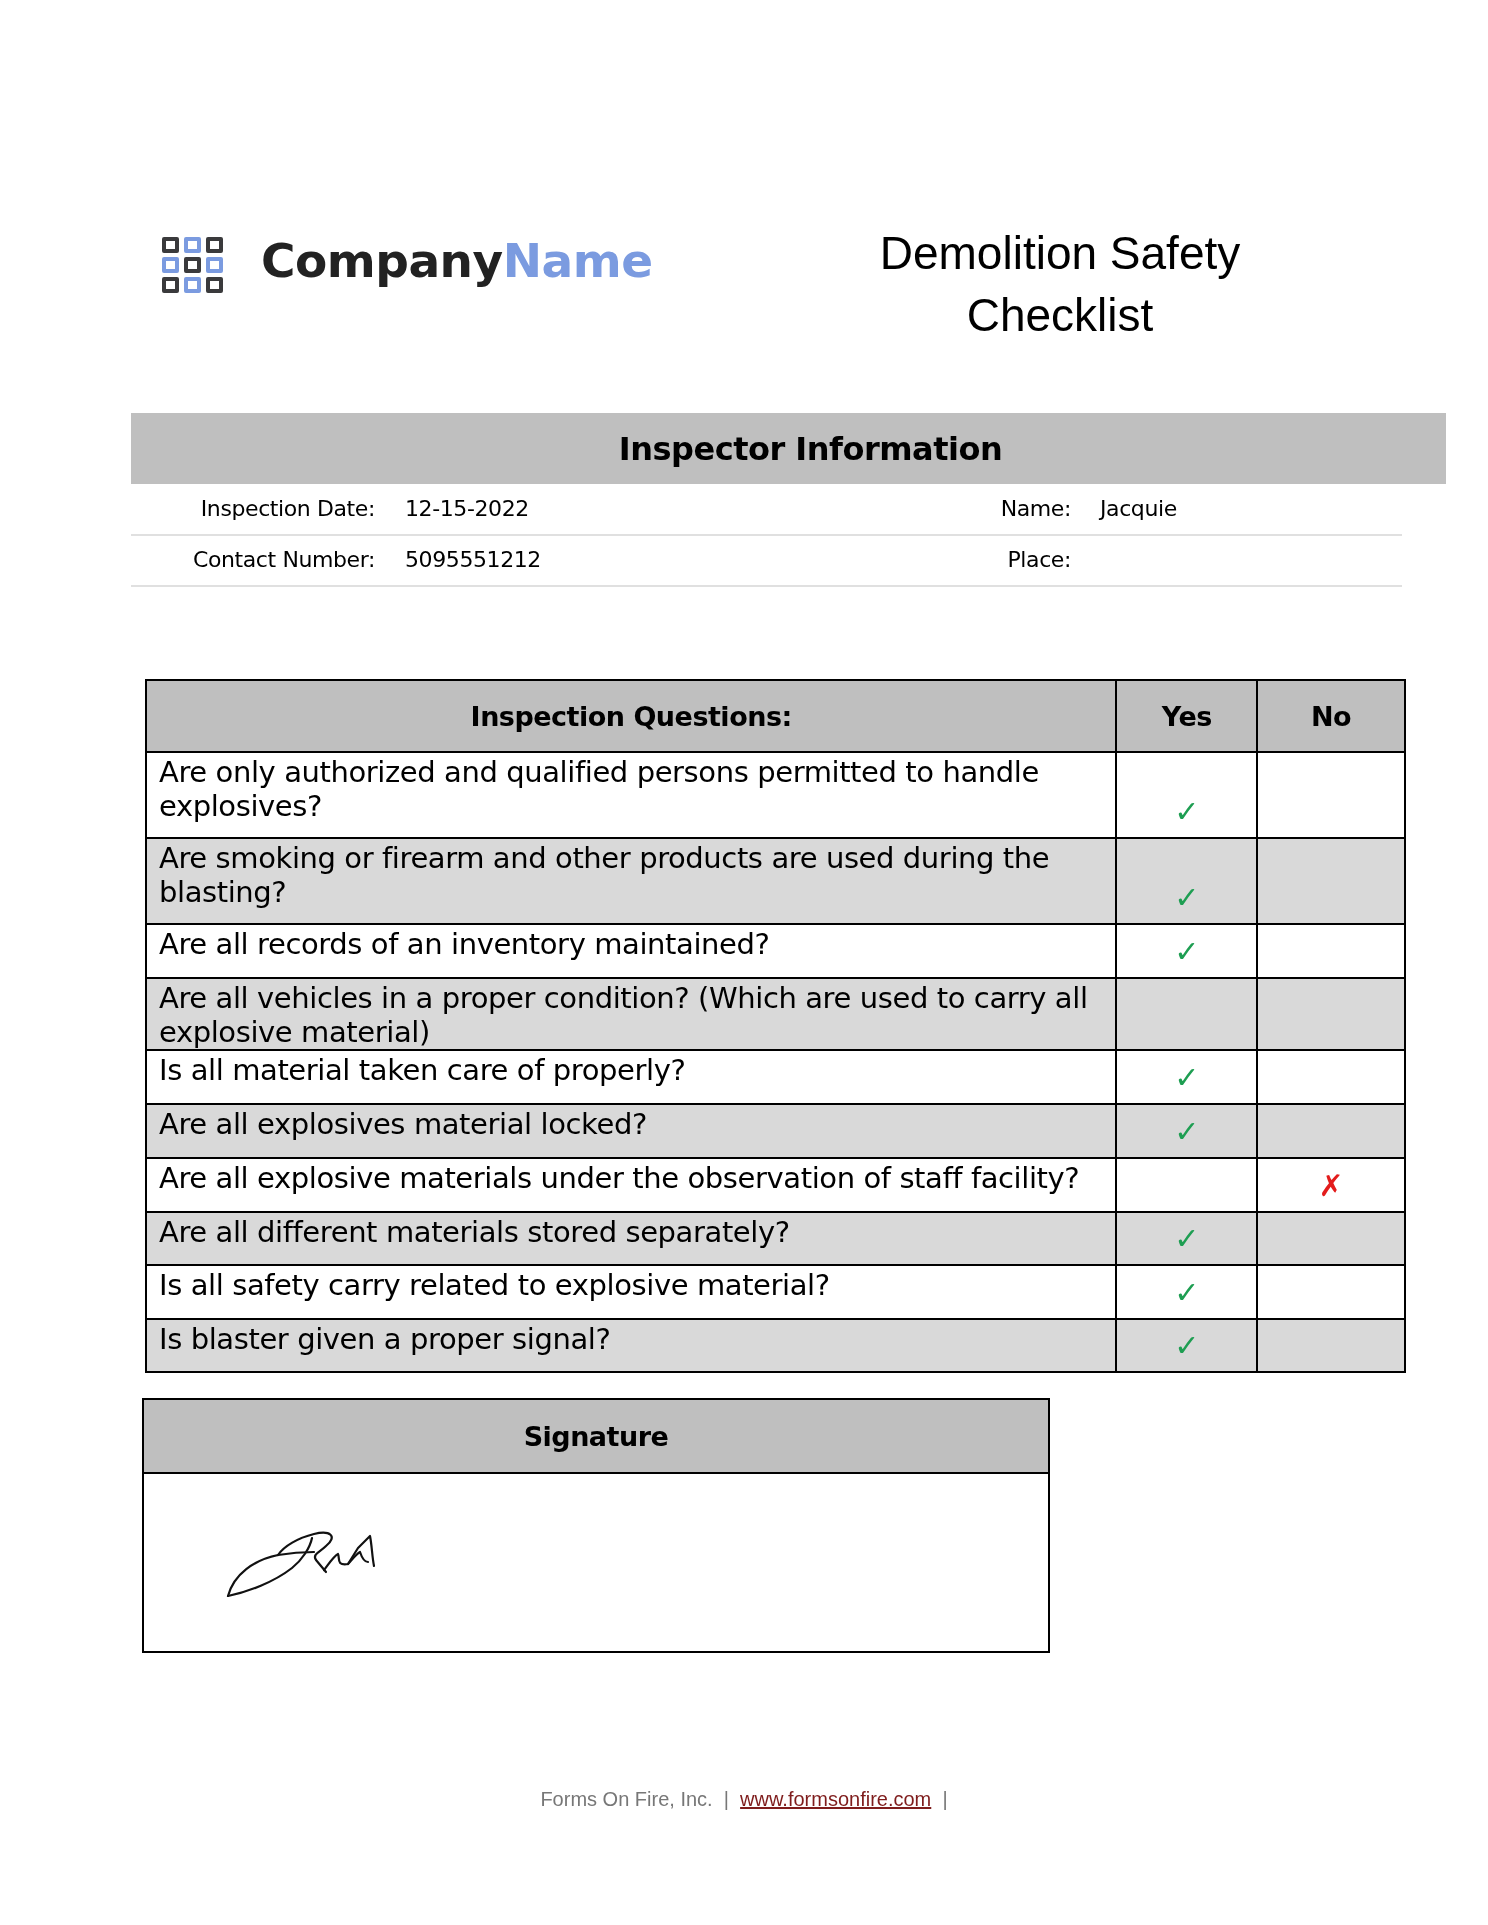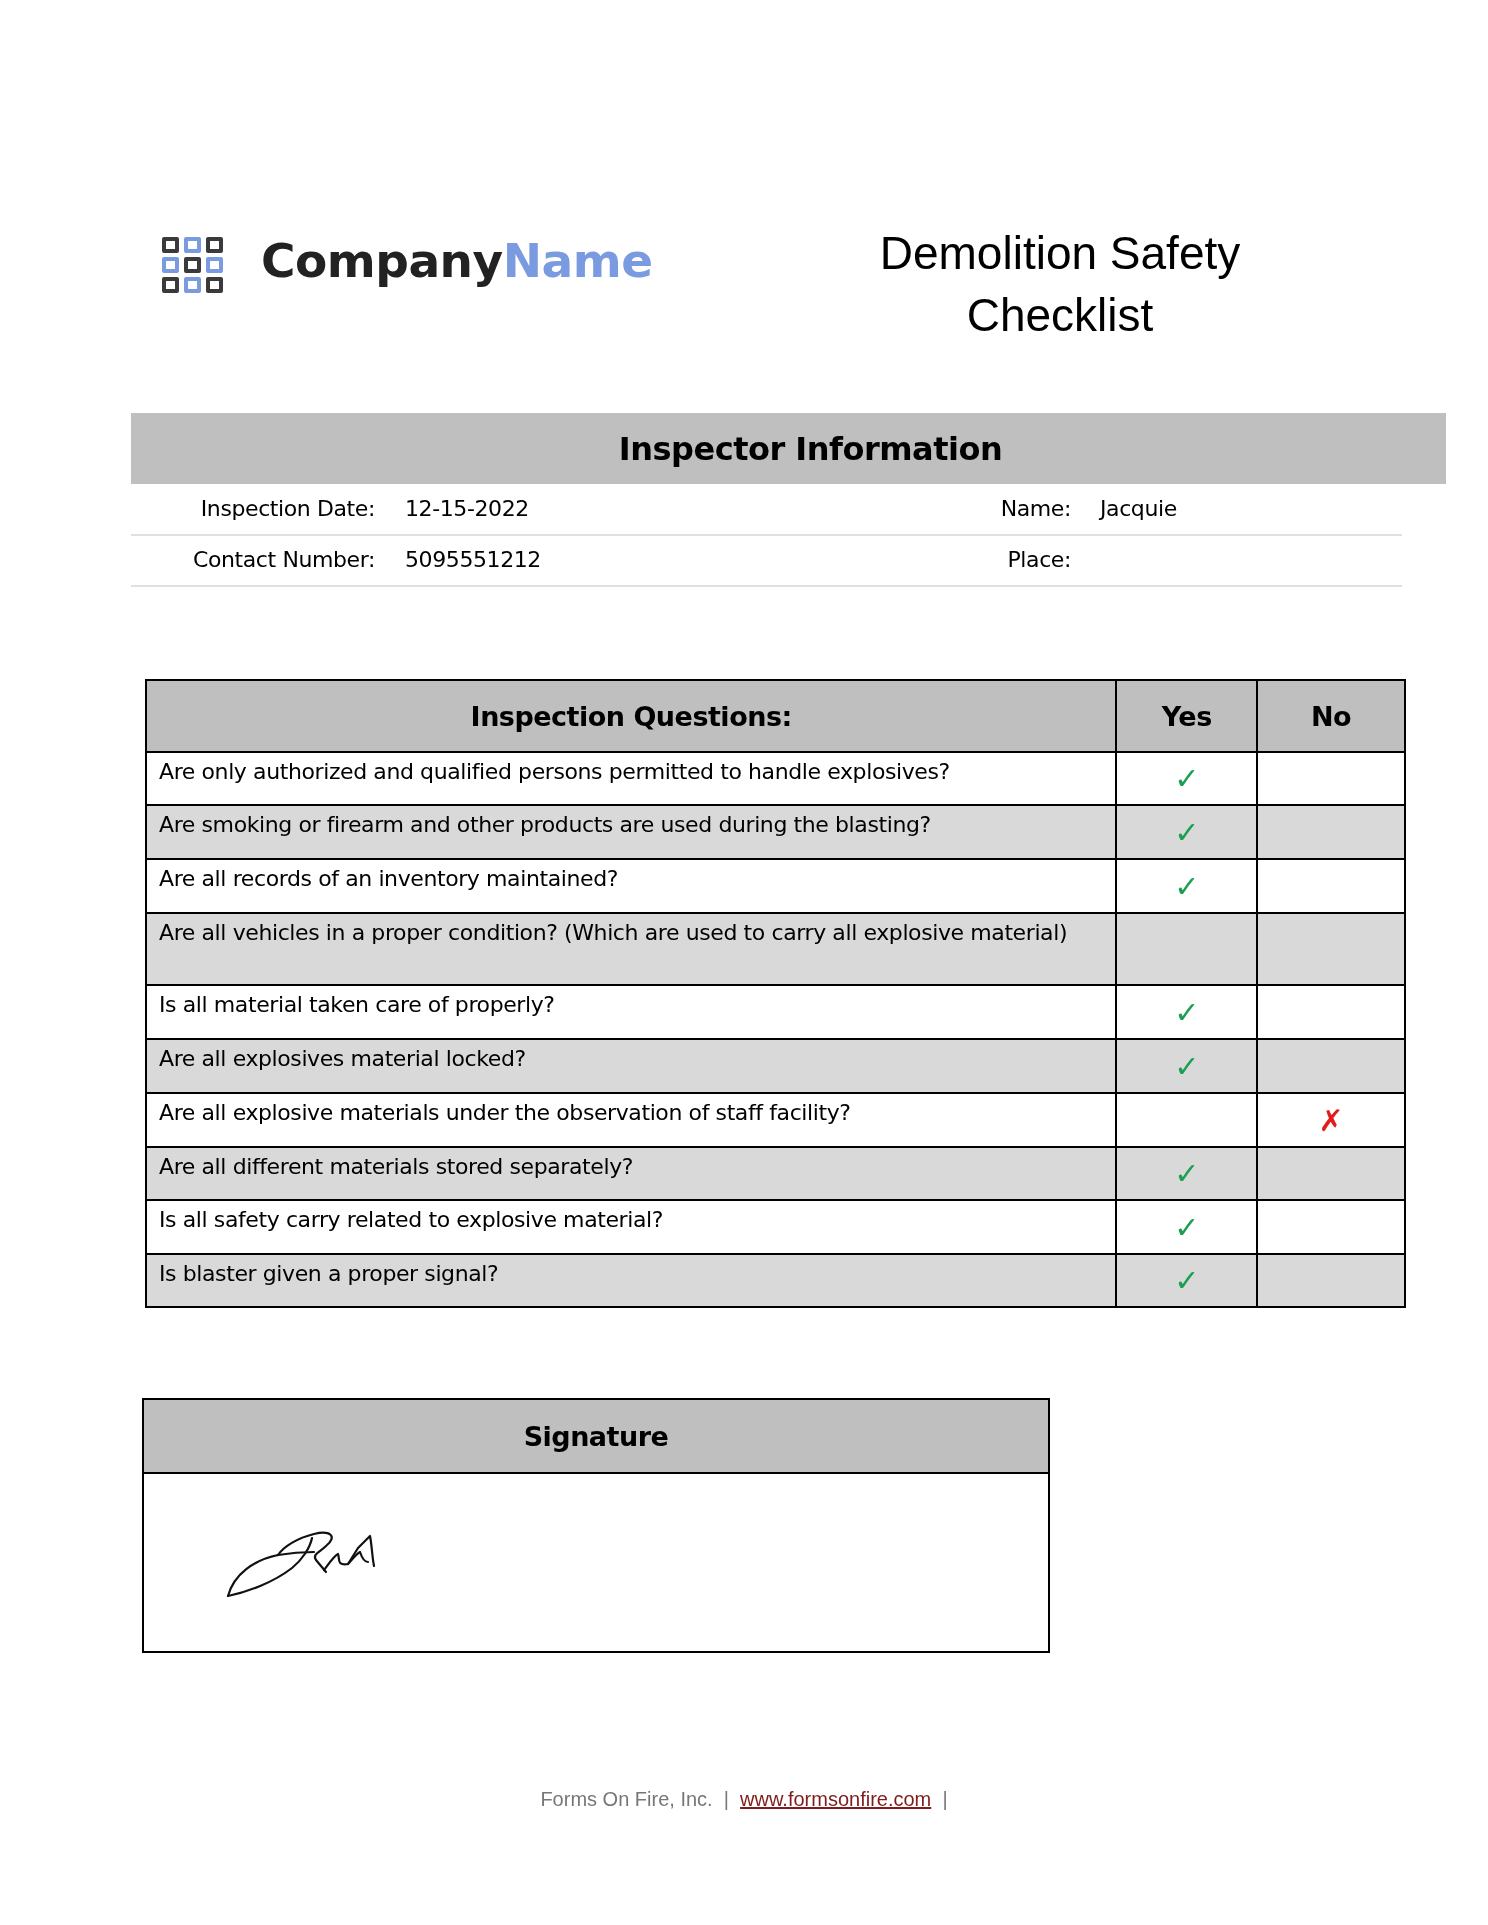--- a/index.html
+++ b/index.html
@@ -29,21 +29,21 @@
   .info-row { left: 131px; width: 1271px; height: 50px; border-bottom: 2px solid #e0e0e0; }
   .info-label, .info-value { position: absolute; top: 0; height: 50px; line-height: 50px;
                font-family: "DejaVu Sans", sans-serif; font-size: 22px; letter-spacing: -0.4px; white-space: nowrap; }
   .info-label { text-align: right; }
 
   
   table.q { position: absolute; left: 145px; top: 679px; width: 1261px; border-collapse: collapse;
             font-family: "DejaVu Sans", sans-serif; }
   table.q th, table.q td { border: 2px solid #000; padding: 0; }
   table.q th { background: #bfbfbf; height: 70px; font-size: 27px; font-weight: bold; text-align: center; letter-spacing: -0.5px; }
-  table.q td.qtext { font-size: 22px; letter-spacing: -0.4px; line-height: 34px; padding: 2px 12px 14px 12px; vertical-align: top; }
+  table.q td.qtext { font-size: 29px; letter-spacing: -0.4px; line-height: 34px; padding: 2px 12px 14px 12px; vertical-align: top; }
   table.q tr.alt td { background: #d9d9d9; }
   table.q td.mark { text-align: center; vertical-align: bottom; padding-bottom: 8px; font-size: 30px; }
   .check { color: #1e9e52; font-weight: bold; }
   .cross { color: #e31c1c; font-weight: bold; font-size: 30px; }
 
   
   .sig-box { left: 142px; top: 1398px; width: 908px; height: 255px; border: 2px solid #000; box-sizing: border-box; }
   .sig-head { position: absolute; left: 0; top: 0; right: 0; height: 72px; background: #bfbfbf;
               border-bottom: 2px solid #000; display: flex; align-items: center; justify-content: center;
               font-family: "DejaVu Sans", sans-serif; font-weight: bold; font-size: 27px; letter-spacing: -0.5px; }

